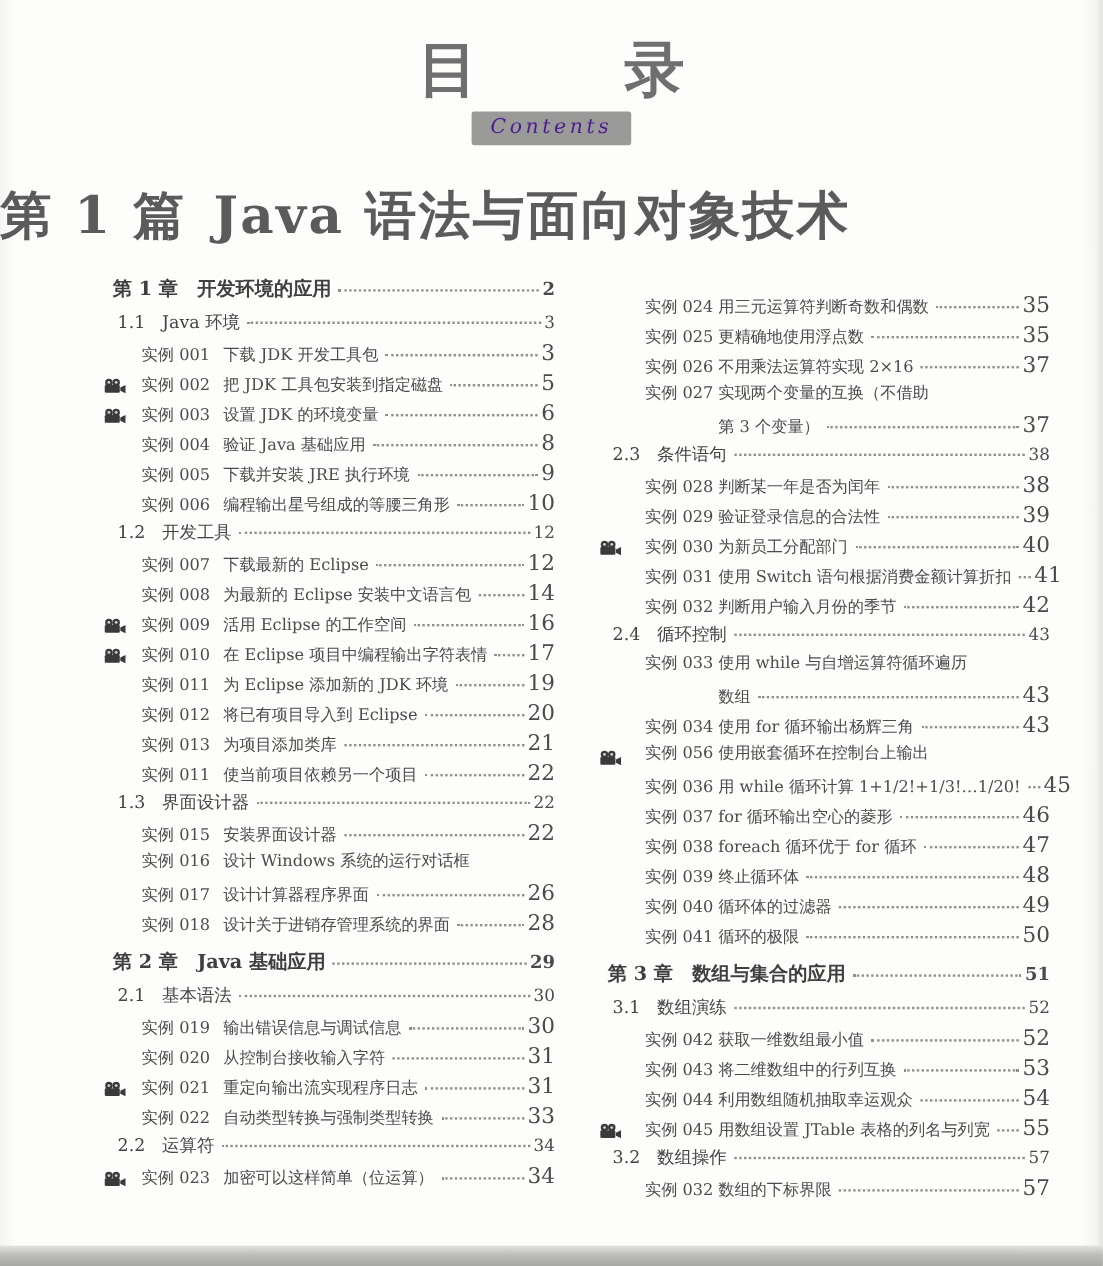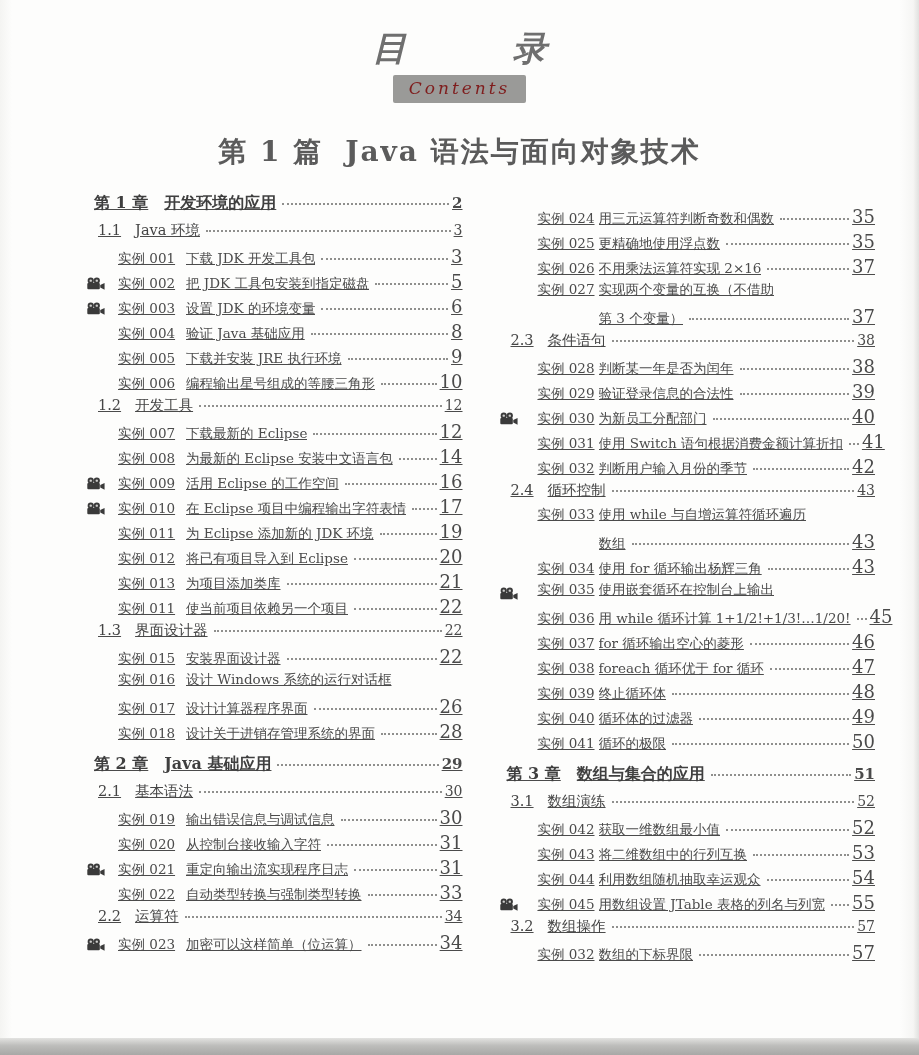--- a/index.html
+++ b/index.html
@@ -6,40 +6,39 @@
   body{
     width:919px;height:1055px;overflow:hidden;position:relative;
     background:#fdfdfc;
     font-family:"DejaVu Serif","Liberation Serif",serif;
     color:#4b4b4b;
   }
   .page{width:919px;height:1055px;position:relative;background:linear-gradient(to right,#f4f4f2 0,#fdfdfc 12px,#fdfdfc 900px,#f2f2f0 919px);}
   
   .doc-title{
     margin:0;padding-top:30px;text-align:center;
-    font-size:34px;font-weight:bold;color:#6f6f6f;
-    letter-spacing:36px;text-indent:36px;line-height:1.1;font-style:italic;
+    font-size:50px;font-weight:bold;color:#6f6f6f;
+    letter-spacing:36px;text-indent:36px;line-height:1.1;
   }
   .badge-wrap{text-align:center;margin-top:8px;}
   .contents-badge{
-    display:inline-block;background:#9a9a98;color:#7f1d1d;
+    display:inline-block;background:#9a9a98;color:#4c1d95;
     font-style:italic;font-size:17px;letter-spacing:3px;
     padding:3px 16px 5px 16px;border-radius:2px;
   }
   .part-title{
-    margin:30px 0 0 0;text-align:center;
-    font-size:28px;font-weight:bold;color:#5b5b5b;letter-spacing:2px;
+    margin:30px 0 0 0;
+    font-size:43px;font-weight:bold;color:#5b5b5b;letter-spacing:2px;
   }
   .part-title .part-prefix{margin-right:22px;}
   
   .columns{
     display:flex;gap:36px;
     padding:22px 44px 0 86px;
     align-items:flex-start;
-    text-decoration:underline;
   }
   .col{flex:1 1 0;min-width:0;}
   .col-right{padding-top:13px;text-align:right;}
   
   .row{display:flex;align-items:baseline;height:25px;font-size:13.5px;color:#4b4b4b;white-space:nowrap;}
   .row .leader{
     flex:1 1 auto;min-width:10px;
     border-bottom:2px dotted #8f8f8d;
     margin:0 3px 0 6px;transform:translateY(-3px);
   }
@@ -453,21 +452,21 @@
           <span class="icon-slot">
             <svg class="cam" width="19" height="13" viewBox="0 0 22 15">
               <circle cx="5.5" cy="4.2" r="3.6" fill="#3a3a3a"></circle>
               <circle cx="5.5" cy="4.2" r="1.4" fill="#cfcfcd"></circle>
               <circle cx="12.5" cy="4.2" r="3.6" fill="#3a3a3a"></circle>
               <circle cx="12.5" cy="4.2" r="1.4" fill="#cfcfcd"></circle>
               <rect x="1.5" y="6.8" width="14.5" height="7.4" rx="1.2" fill="#3a3a3a"></rect>
               <polygon points="16.5,9.2 21.5,6.8 21.5,14.6 16.5,12.2" fill="#3a3a3a"></polygon>
             </svg>
           </span>
-          <span class="label">实例 035</span>
+          <span class="label">实例 056</span>
           <span class="title">使用嵌套循环在控制台上输出</span>
         </div>
         <div class="row row-example">
           <span class="icon-slot"></span>
           <span class="label">实例 036</span>
           <span class="title">用 while 循环计算 1+1/2!+1/3!…1/20!</span>
           <span class="leader"></span>
           <span class="pageno">45</span>
         </div>
         <div class="row row-example">

